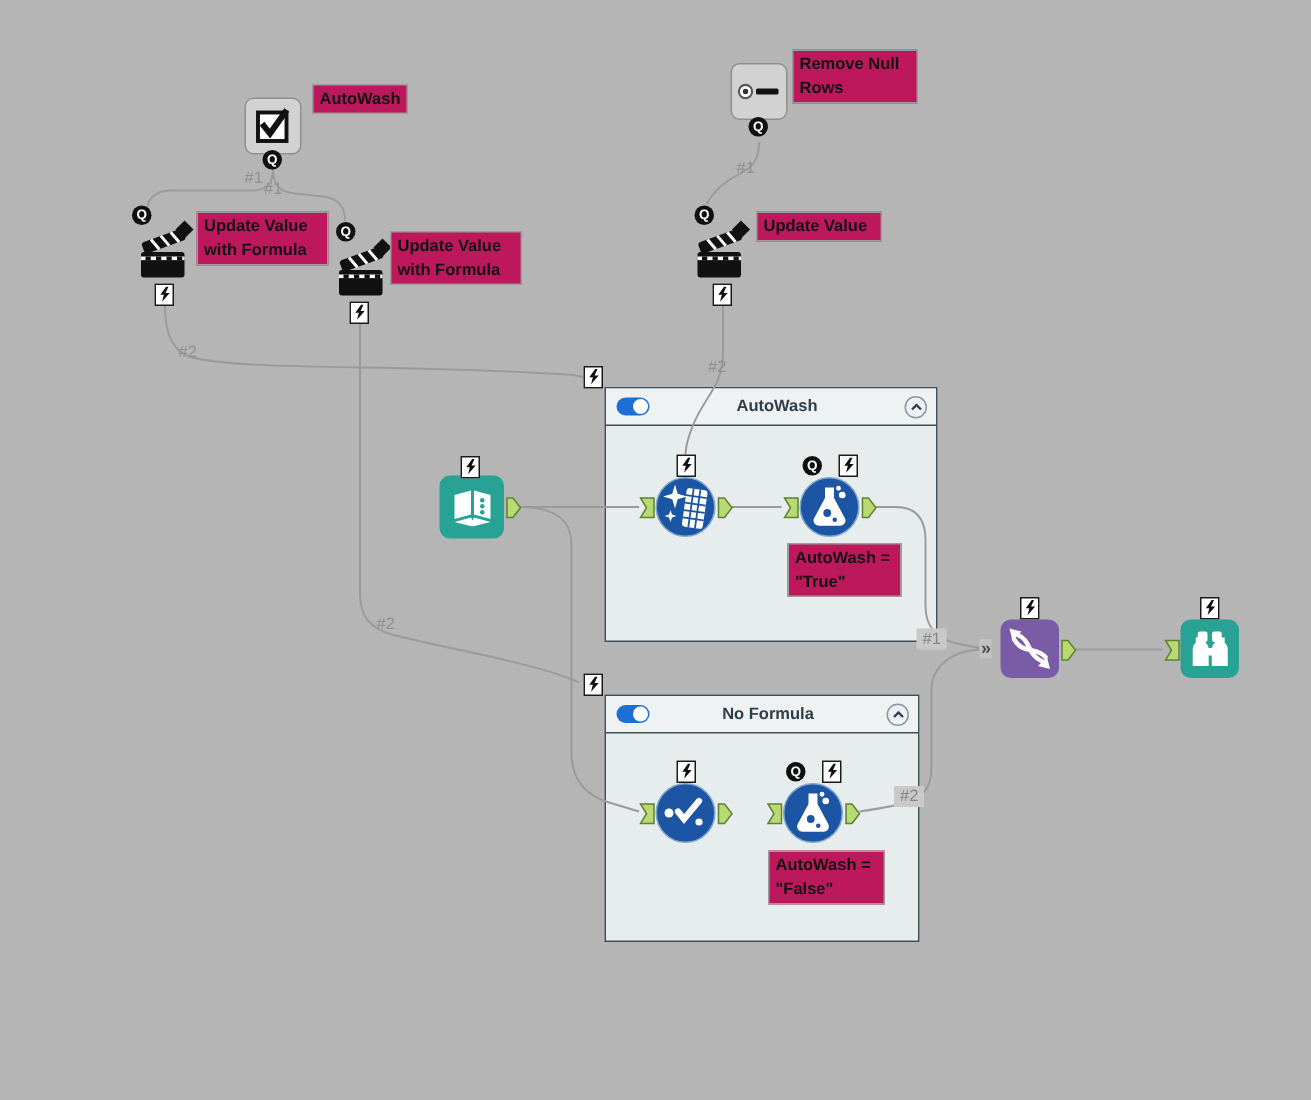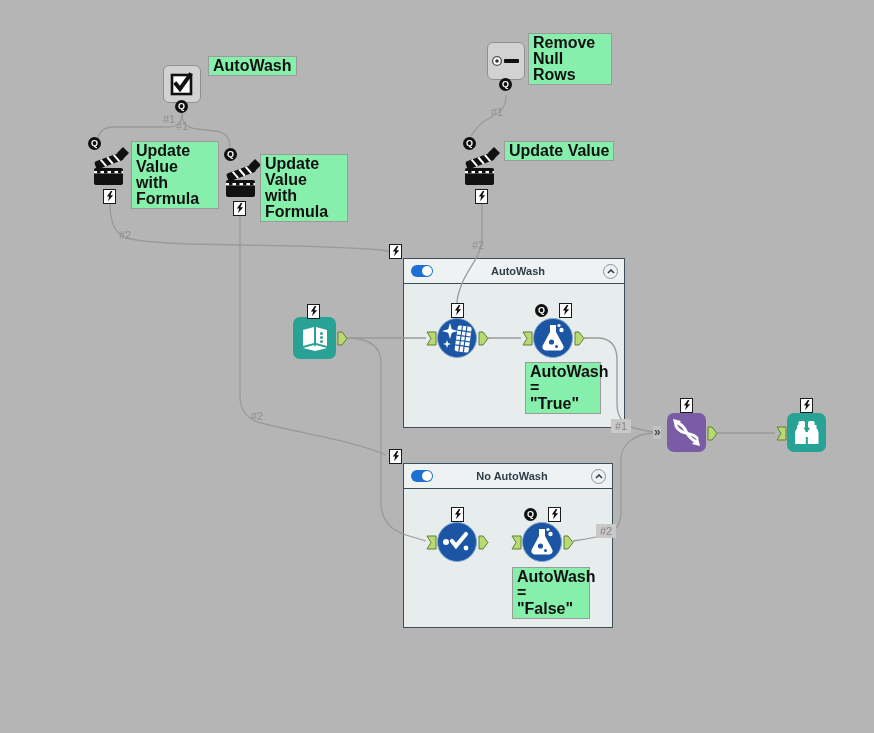--- a/index.html
+++ b/index.html
@@ -13,22 +13,22 @@
 
   
   .tool-container{position:absolute;z-index:1;background:#e7eced;border:1px solid #3e4e56;box-sizing:border-box;}
   .container-header{height:24px;background:#eff2f3;border-bottom:1px solid #3e4e56;display:flex;align-items:center;position:relative;}
   .container-title{flex:1;text-align:center;font-weight:bold;font-size:11px;color:#2d3e48;}
   .toggle{width:22px;height:12px;border-radius:6px;background:#1d6fd3;position:relative;margin-left:7px;}
   .toggle .knob{position:absolute;right:1px;top:1px;width:10px;height:10px;border-radius:50%;background:#fff;}
   .collapse-btn{width:15px;height:15px;border-radius:50%;background:#eef1f3;border:1px solid #8a969c;box-sizing:border-box;margin-right:6px;display:flex;align-items:center;justify-content:center;}
 
   
-  .annotation{position:absolute;z-index:6;background:#86efac;border:1px solid #9b9b9b;color:#111;
-    font-weight:bold;font-size:16px;line-height:16px;padding:1px 4px;white-space:pre-line;}
+  .annotation{position:absolute;z-index:6;background:#be185d;border:1px solid #9b9b9b;color:#111;
+    font-weight:bold;font-size:11px;line-height:16px;padding:1px 4px;white-space:pre-line;}
   .conn-label{position:absolute;z-index:5;color:#8f8f8f;font-size:11px;}
   .conn-label.boxed{background:#c9c9c9;padding:1px 4px;color:#858585;}
 
   
   .badge-q{position:absolute;z-index:7;width:13px;height:13px;border-radius:50%;background:#101010;color:#fff;
     font-size:9px;font-weight:bold;line-height:13px;text-align:center;}
   .badge-bolt{position:absolute;z-index:7;width:13px;height:15px;background:#fff;border:1px solid #1a1a1a;
     box-sizing:border-box;display:flex;align-items:center;justify-content:center;}
 
   
@@ -59,21 +59,21 @@
           </svg>
       </div>
     </div>
   </div>
 
   <div class="tool-container" style="left:403px;top:463px;width:210px;height:165px;">
     <div class="container-header">
       <div class="toggle">
           <div class="knob"></div>
         </div>
-      <div class="container-title">No AutoWash</div>
+      <div class="container-title">No Formula</div>
       <div class="collapse-btn">
         <svg width="8" height="5" viewBox="0 0 8 5">
             <polyline points="1,4 4,1 7,4" fill="none" stroke="#2d3e48" stroke-width="1.6"></polyline>
           </svg>
       </div>
     </div>
   </div>
 
   <svg id="wires" width="874" height="733">
     <path d="M182 112 C182 123 178 127 168 127 L114 127 C104 127 99 132 98 139"></path>

